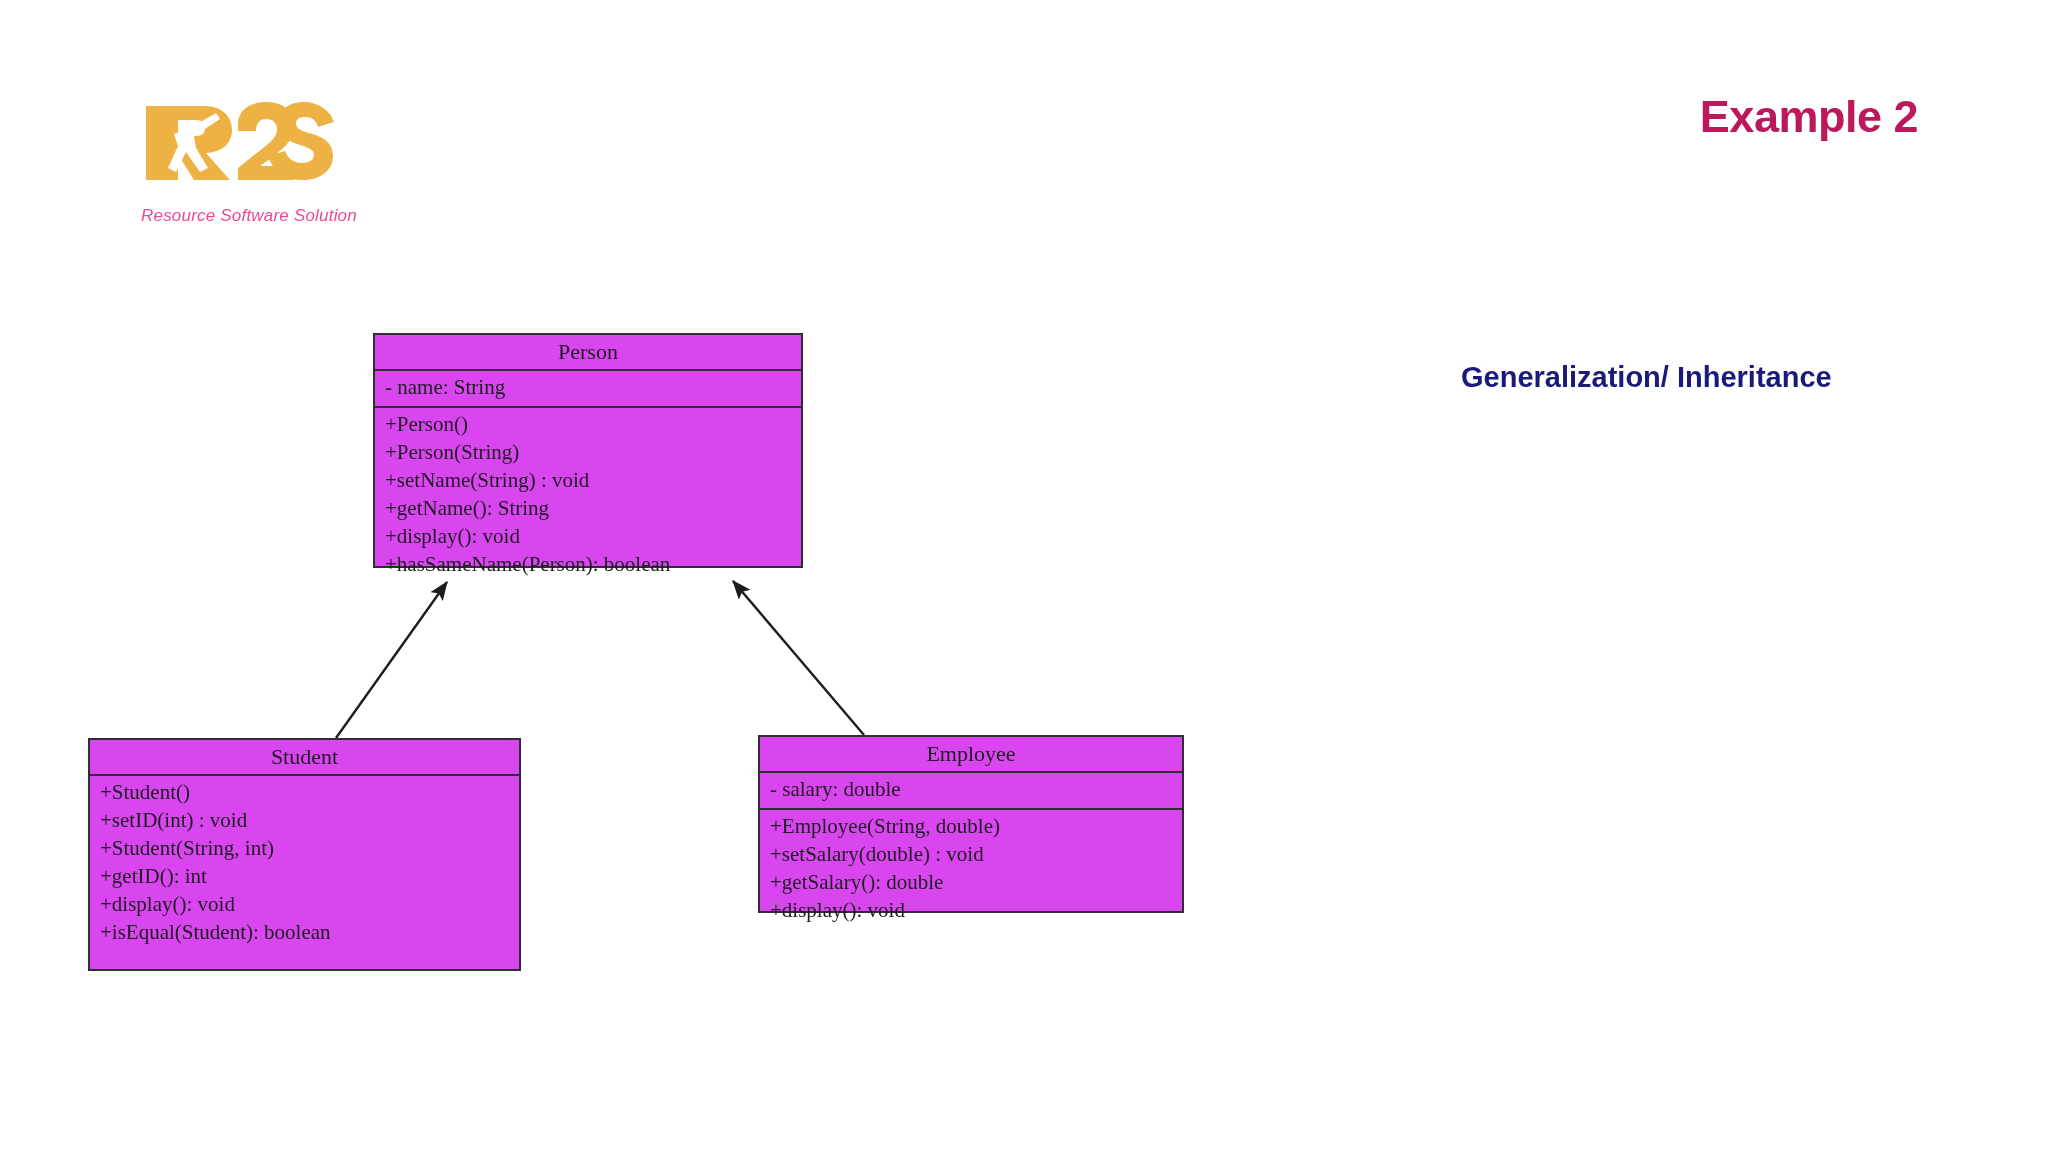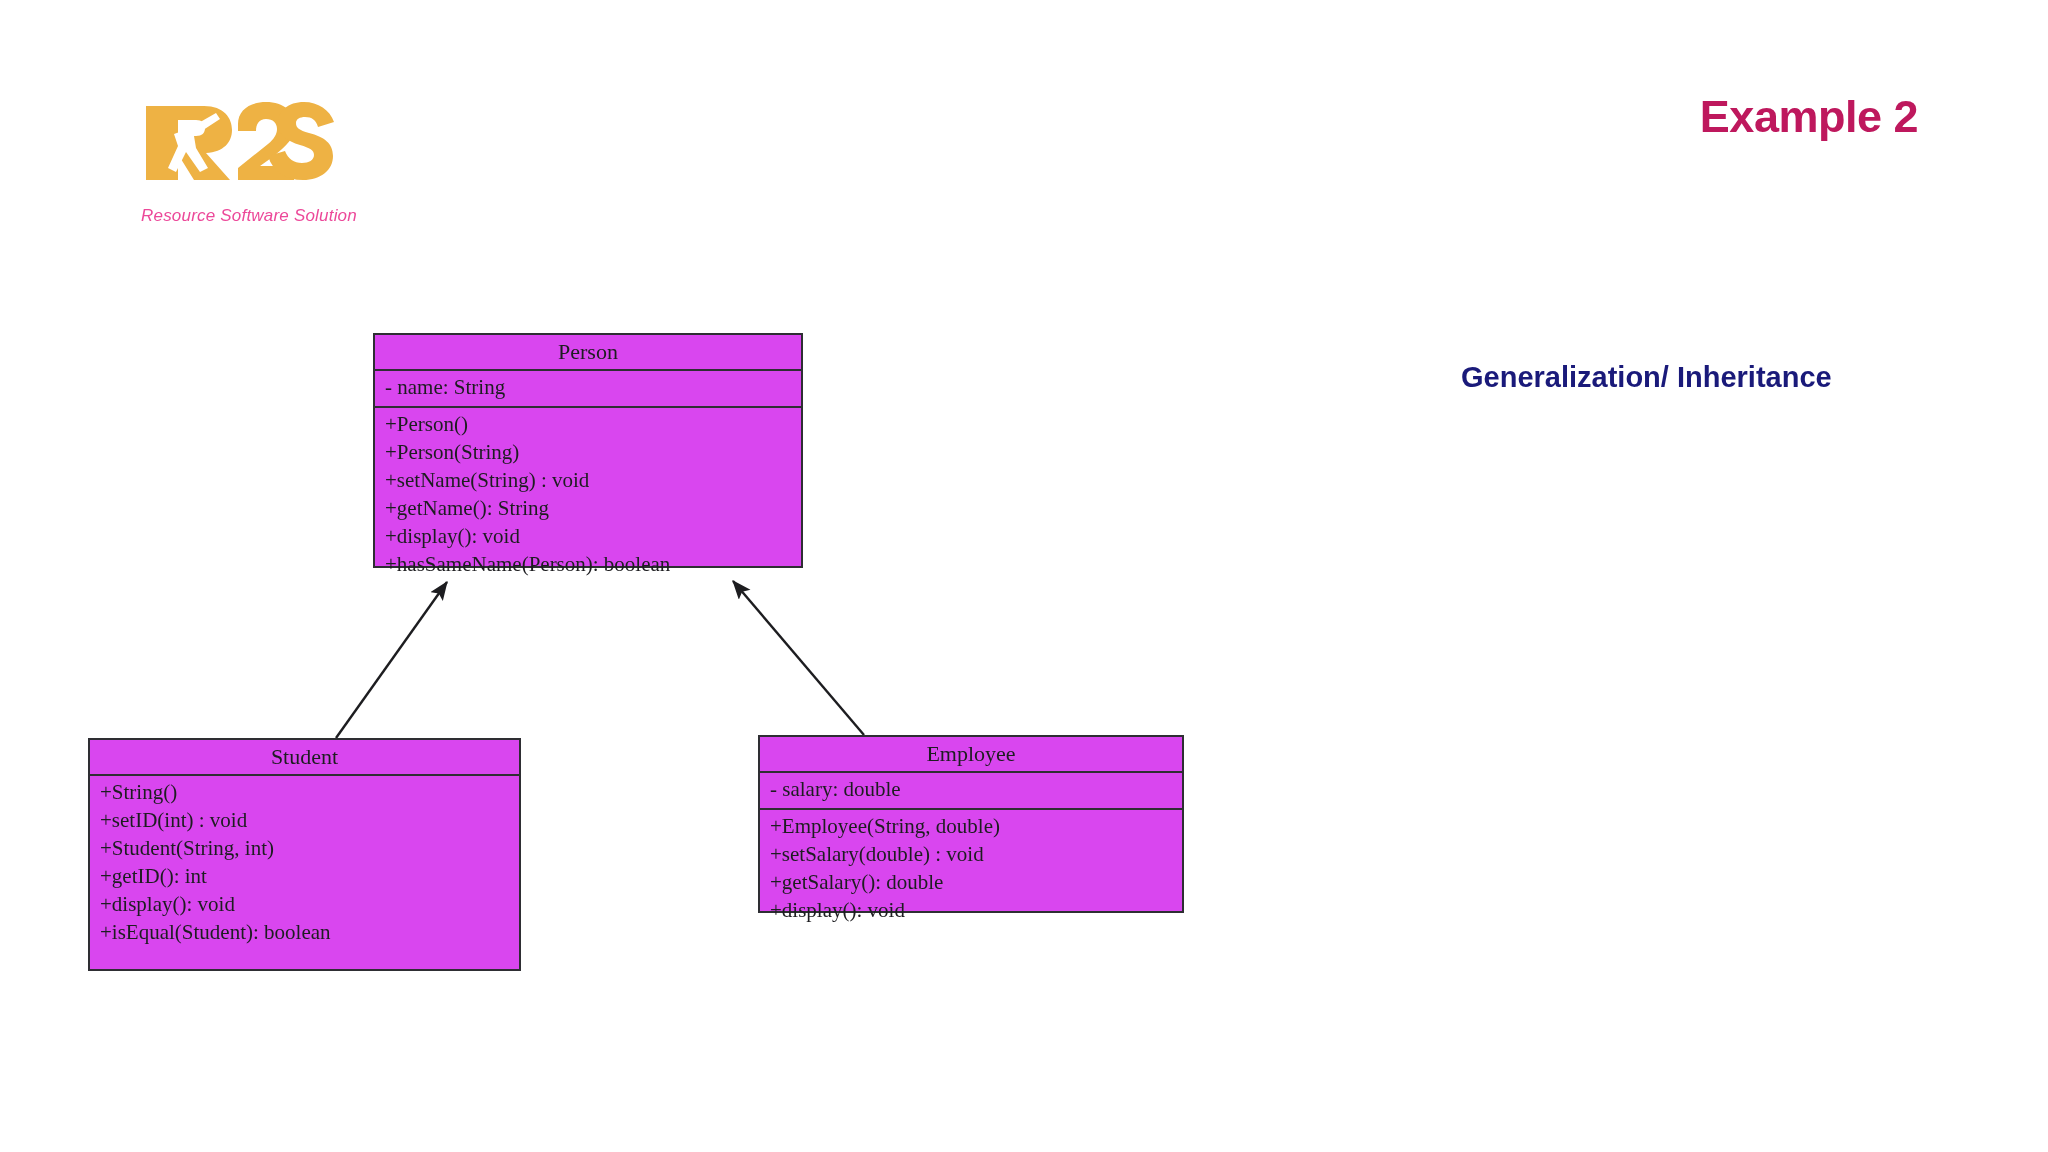--- a/index.html
+++ b/index.html
@@ -170,21 +170,21 @@
         <div class="uml-line">+Person(String)</div>
         <div class="uml-line">+setName(String) : void</div>
         <div class="uml-line">+getName(): String</div>
         <div class="uml-line">+display(): void</div>
         <div class="uml-line">+hasSameName(Person): boolean</div>
       </div>
     </div>
     <div class="uml-class" style="left: 88px; top: 738px; width: 433px; height: 233px;">
       <div class="uml-name">Student</div>
       <div class="uml-ops">
-        <div class="uml-line">+String()</div>
+        <div class="uml-line">+Student()</div>
         <div class="uml-line">+setID(int) : void</div>
         <div class="uml-line">+Student(String, int)</div>
         <div class="uml-line">+getID():  int</div>
         <div class="uml-line">+display(): void</div>
         <div class="uml-line">+isEqual(Student): boolean</div>
       </div>
     </div>
     <div class="uml-class" style="left: 742px; top: 735px; width: 426px; height: 178px; margin-left: 16px;">
       <div class="uml-name">Employee</div>
       <div class="uml-attrs">

